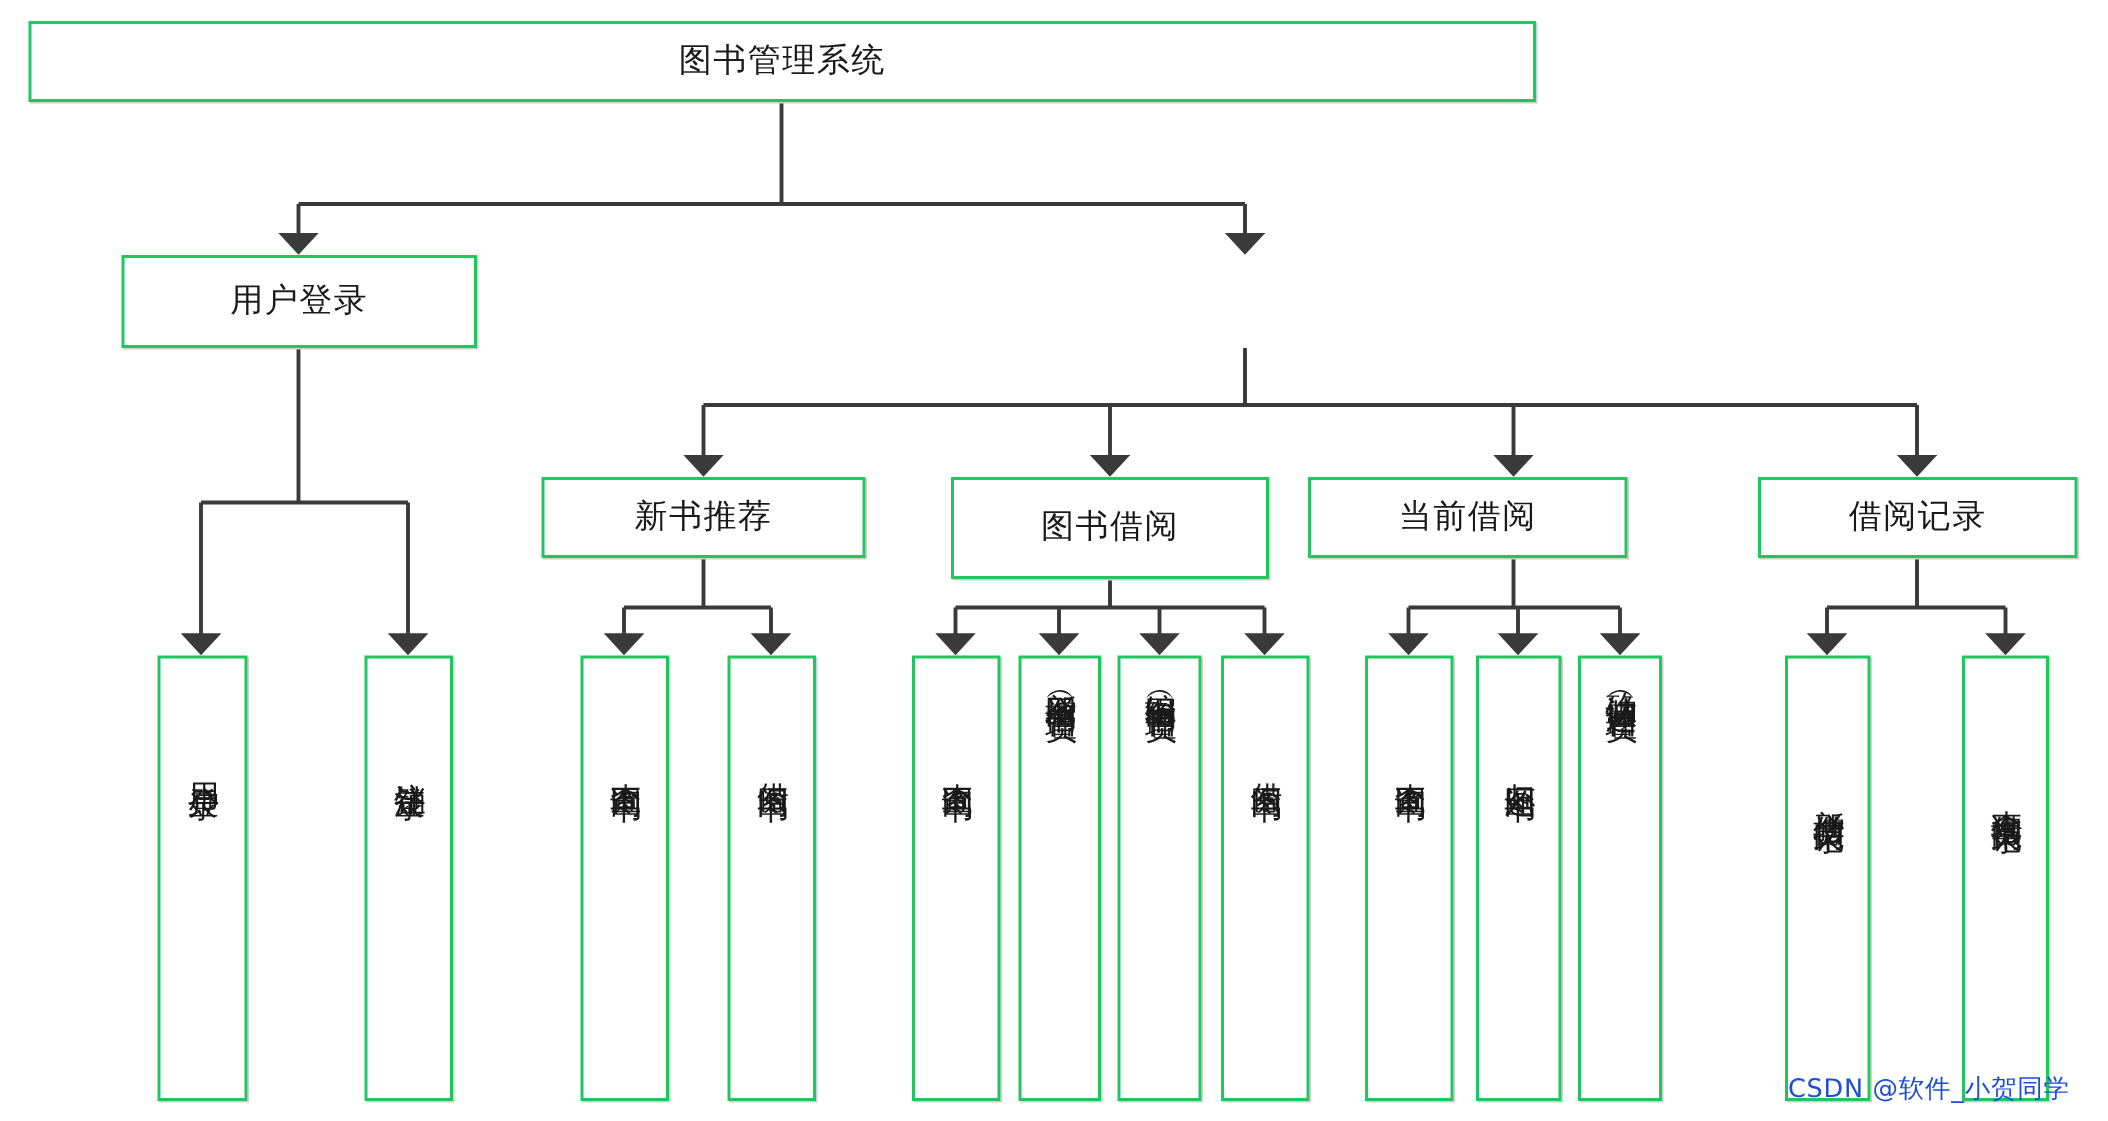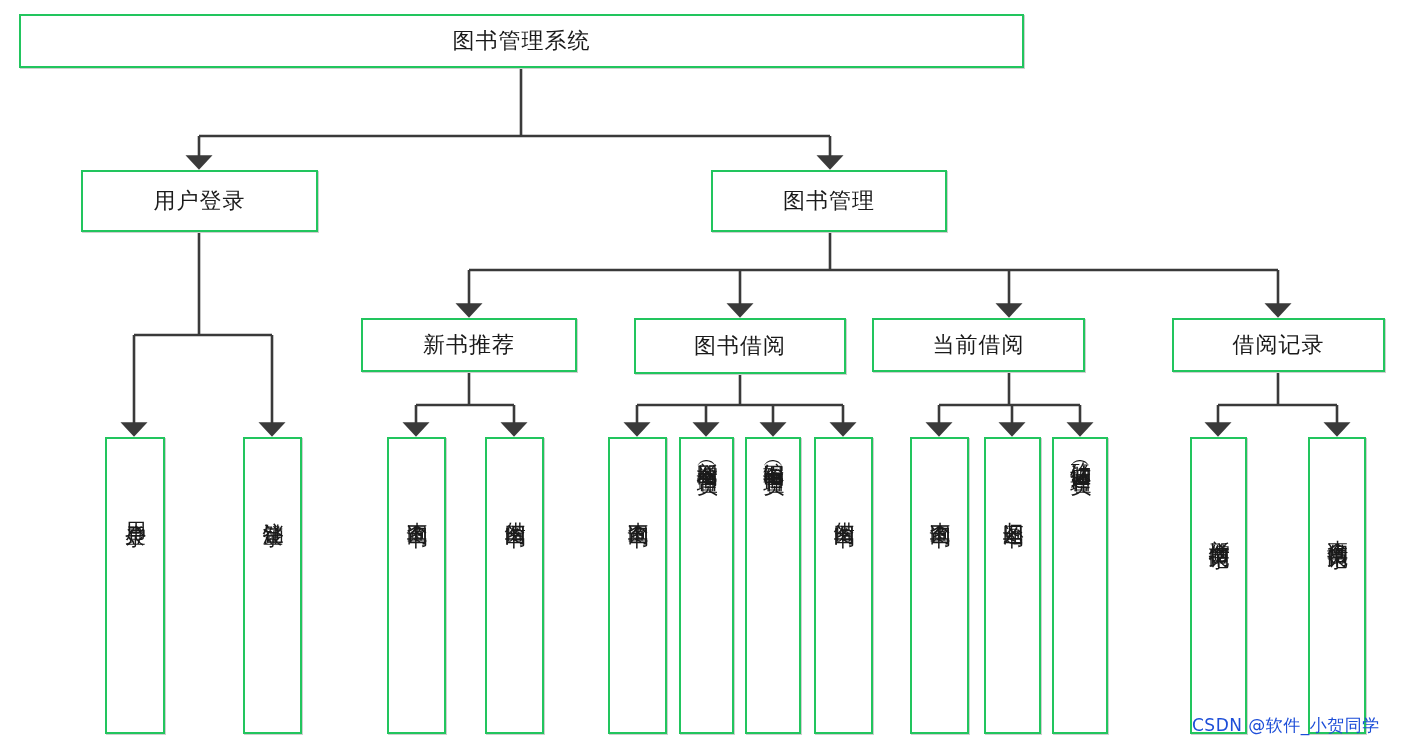--- a/index.html
+++ b/index.html
@@ -128,28 +128,25 @@
     </g>
   </svg>
 
   <div class="node horiz" style="left:19px; top:14px; width:1005px; height:54px;">
     <span class="node-label">图书管理系统</span>
   </div>
 
   <div class="node horiz" style="left:81px; top:170px; width:237px; height:62px;">
     <span class="node-label">用户登录</span>
   </div>
-  <div class="node horiz" style="left:711px; top:170px; width:236px; height:62px;">
-    <span class="node-label">图书管理</span>
-  </div>
 
   <div class="node horiz" style="left:361px; top:318px; width:216px; height:54px;align-items:center;">
     <span class="node-label">新书推荐</span>
   </div>
-  <div class="node horiz" style="left:634px; top:318px; width:212px; height:56px;">
+  <div class="node horiz" style="left:634px; top:318px; width:212px; height:68px;">
     <span class="node-label">图书借阅</span>
   </div>
   <div class="node horiz" style="left:872px; top:318px; width:213px; height:54px;">
     <span class="node-label">当前借阅</span>
   </div>
   <div class="node horiz" style="left:1172px; top:318px; width:213px; height:54px;">
     <span class="node-label">借阅记录</span>
   </div>
 
   <div class="node vert mid" style="left:105px; top:437px; width:60px; height:297px;">

